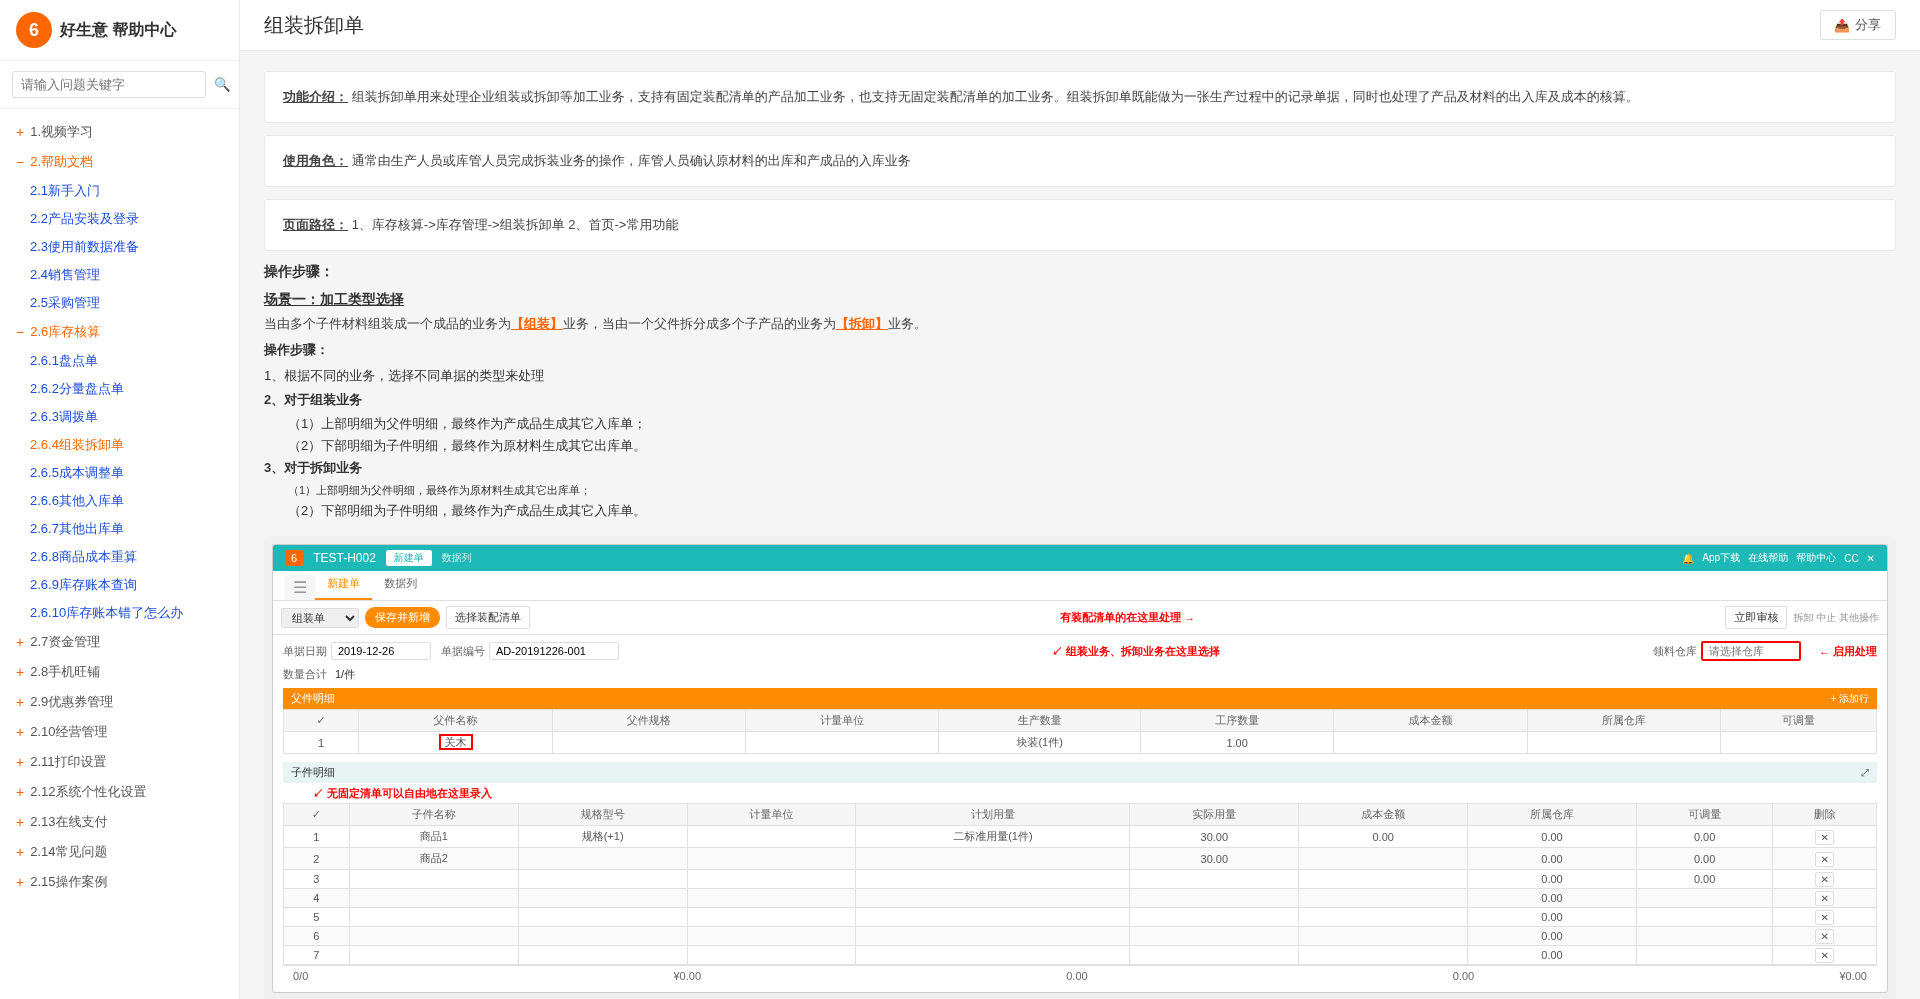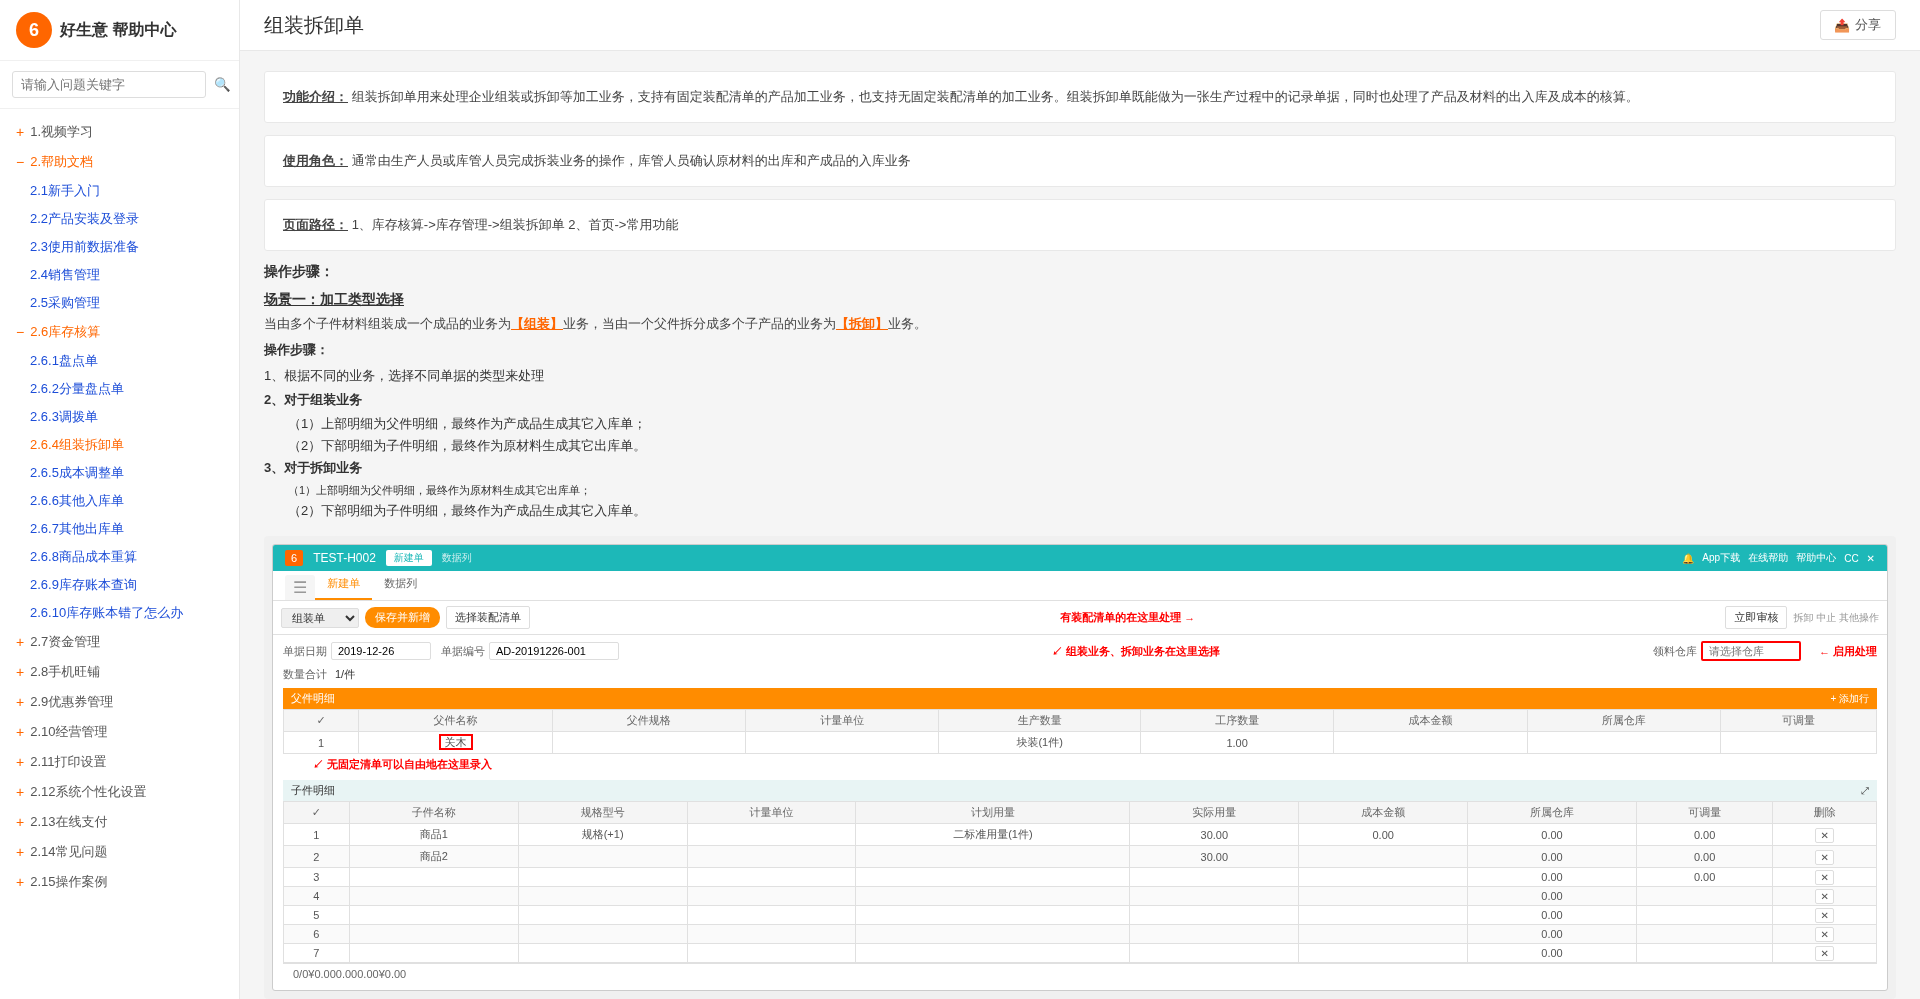--- a/index.html
+++ b/index.html
@@ -206,21 +206,21 @@
     .ss-field { display: flex; align-items: center; gap: 4px; }
     .ss-field label { color: #666; white-space: nowrap; }
     .ss-input { border: 1px solid #ddd; padding: 2px 6px; font-size: 11px; border-radius: 2px; width: 100px; }
     .ss-table { width: 100%; border-collapse: collapse; font-size: 11px; }
     .ss-table th { background: #f5f5f5; padding: 3px 6px; text-align: center; border: 1px solid #e0e0e0; color: #666; font-weight: normal; }
     .ss-table td { padding: 3px 6px; text-align: center; border: 1px solid #e0e0e0; color: #555; }
     .ss-table tr:nth-child(even) { background: #fafafa; }
     .red-border { border: 2px solid red !important; }
     .ss-action-btn { background: #fff; border: 1px solid #ddd; padding: 1px 4px; border-radius: 2px; font-size: 10px; cursor: pointer; }
     .highlight-btn { background: #ff8c00; color: #fff; border-radius: 10px; }
-    .ss-bottom { display: flex; justify-content: flex-start; padding: 4px 10px; font-size: 11px; border-top: 1px solid #e0e0e0; color: #666; }
+    .ss-bottom { display: flex; justify-content: space-between; padding: 4px 10px; font-size: 11px; border-top: 1px solid #e0e0e0; color: #666; }
   </style>
 </head>
 <body>
 
 <div id="sidebar">
   <div id="logo-area">
     <div id="logo-circle">
       <span>6</span>
     </div>
     <span id="logo-text">好生意 帮助中心</span>
@@ -441,26 +441,26 @@
                 <td></td>
                 <td>块装(1件)</td>
                 <td>1.00</td>
                 <td></td>
                 <td></td>
                 <td></td>
               </tr>
             </tbody>
           </table>
 
-          <div style="color:red;font-size:11px;font-weight:bold;margin:3px 0 2px 30px;">↙ 无固定清单可以自由地在这里录入</div>
-
           <div style="background:#e8f4f4;padding:3px 8px;font-size:11px;margin-top:8px;display:flex;align-items:center;justify-content:space-between;">
             <span>子件明细</span>
             <span style="font-size:10px;cursor:pointer;">⤢</span>
           </div>
+
+          <div style="color:red;font-size:11px;font-weight:bold;margin:3px 0 2px 30px;">↙ 无固定清单可以自由地在这里录入</div>
           <table class="ss-table">
             <thead>
               <tr>
                 <th>✓</th>
                 <th>子件名称</th>
                 <th>规格型号</th>
                 <th>计量单位</th>
                 <th>计划用量</th>
                 <th>实际用量</th>
                 <th>成本金额</th>

